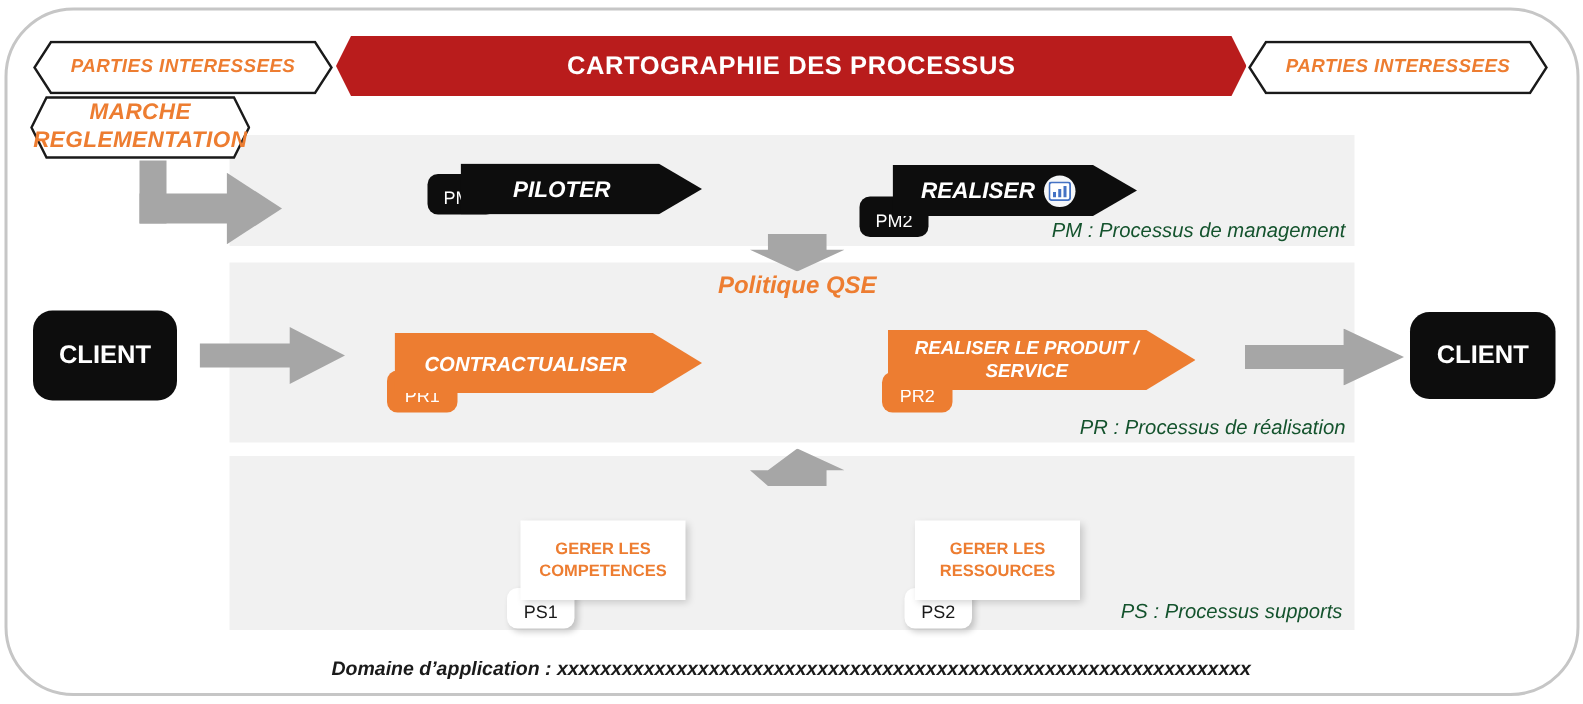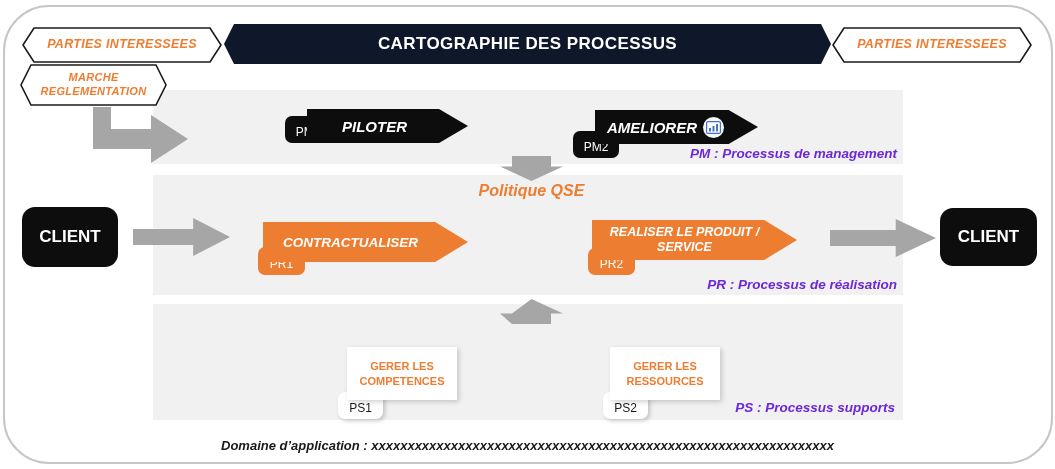--- a/index.html
+++ b/index.html
@@ -1,24 +1,24 @@
 <!DOCTYPE html>
 <html><head>
 <meta charset="utf-8">
 <style>
   html,body{margin:0;padding:0;background:#fff;}
   body{font-family:"Liberation Sans", sans-serif;}
   #stage{position:relative;width:1055px;height:469px;background:#fff;overflow:hidden;}
   .abs{position:absolute;}
   .frame{left:3px;top:5px;width:1046px;height:455px;border:2px solid #c6c6c6;border-radius:46px;}
   .band{background:#f1f1f1;}
-  .caption{font-style:italic;font-weight:700;font-size:13.5px;color:#6d28d9;white-space:nowrap;}
+  .caption{font-style:italic;font-weight:400;font-size:13.5px;color:#14532d;white-space:nowrap;}
   .hexlabel{position:absolute;inset:0;display:flex;align-items:center;justify-content:center;
             color:#ED7D31;font-weight:700;font-style:italic;font-size:12.5px;letter-spacing:.3px;text-align:center;line-height:1.25;}
-  .banner{background:#0f172a;clip-path:polygon(10px 0,calc(100% - 10px) 0,100% 50%,calc(100% - 10px) 100%,10px 100%,0 50%);
+  .banner{background:#b91c1c;clip-path:polygon(10px 0,calc(100% - 10px) 0,100% 50%,calc(100% - 10px) 100%,10px 100%,0 50%);
           display:flex;align-items:center;justify-content:center;color:#fff;font-weight:700;font-size:17px;letter-spacing:.4px;}
   .parrow{clip-path:polygon(0 0,82% 0,100% 50%,82% 100%,0 100%);display:flex;align-items:center;justify-content:center;
           color:#fff;font-weight:700;font-style:italic;}
   .black{background:#0d0d0d;}
   .orange{background:#ED7D31;}
   .tag{border-radius:7px;display:flex;align-items:flex-end;justify-content:center;color:#fff;font-size:12px;padding-bottom:4px;box-sizing:border-box;}
   .tag.black{background:#0d0d0d;}
   .tag.orange{background:#ED7D31;}
   .tag.white{background:#fff;color:#1a1a1a;box-shadow:2px 2px 4px rgba(0,0,0,.2);}
   .gray-right{background:#A6A6A6;clip-path:polygon(0 29%,62% 29%,62% 0,100% 50%,62% 100%,62% 71%,0 71%);}
@@ -64,42 +64,42 @@
     <svg width="100%" height="100%" viewBox="0 0 200 36" preserveAspectRatio="none">
       <polygon points="12,1 188,1 199,18 188,35 12,35 1,18" fill="#ffffff" stroke="#1a1a1a" stroke-width="1.6"></polygon>
     </svg>
     <div class="hexlabel">PARTIES INTERESSEES</div>
   </div>
 
   <div class="abs" style="left:20px;top:64px;width:147px;height:42px;">
     <svg width="100%" height="100%" viewBox="0 0 147 42" preserveAspectRatio="none">
       <polygon points="11,1 136,1 146,21 136,41 11,41 1,21" fill="#ffffff" stroke="#1a1a1a" stroke-width="1.6"></polygon>
     </svg>
-    <div class="hexlabel" style="font-size:11px;flex-direction:column;">
+    <div class="hexlabel" style="font-size:15px;flex-direction:column;">
       <span>MARCHE</span>
       <span>REGLEMENTATION</span>
     </div>
   </div>
 
   <div class="abs gray-bar" style="left:93px;top:107px;width:18px;height:42px;"></div>
   <div class="abs gray-bar" style="left:93px;top:129px;width:60px;height:20px;"></div>
   <div class="abs gray-head" style="left:151px;top:115px;width:37px;height:48px;"></div>
 
   <div class="abs tag black" style="left:285px;top:116px;width:46px;height:27px;">
     <span>PM1</span>
   </div>
   <div class="abs parrow black" style="left:307px;top:109px;width:161px;height:34px;font-size:15px;padding-right:26px;box-sizing:border-box;">
     <span>PILOTER</span>
   </div>
 
   <div class="abs tag black" style="left:573px;top:131px;width:46px;height:27px;">
     <span>PM2</span>
   </div>
   <div class="abs parrow black" style="left:595px;top:110px;width:163px;height:34px;font-size:15px;padding-right:22px;box-sizing:border-box;gap:6px;">
-    <span>AMELIORER</span>
+    <span>REALISER</span>
     <span class="iconcircle">
       <svg width="15" height="13" viewBox="0 0 15 13">
         <rect x="0.6" y="0.6" width="13.8" height="11.8" rx="1.5" fill="#ffffff" stroke="#4472C4" stroke-width="1.2"></rect>
         <rect x="3" y="7" width="2" height="3.5" fill="#4472C4"></rect>
         <rect x="6.5" y="5" width="2" height="5.5" fill="#4472C4"></rect>
         <rect x="10" y="3" width="2" height="7.5" fill="#4472C4"></rect>
       </svg>
     </span>
   </div>
 

